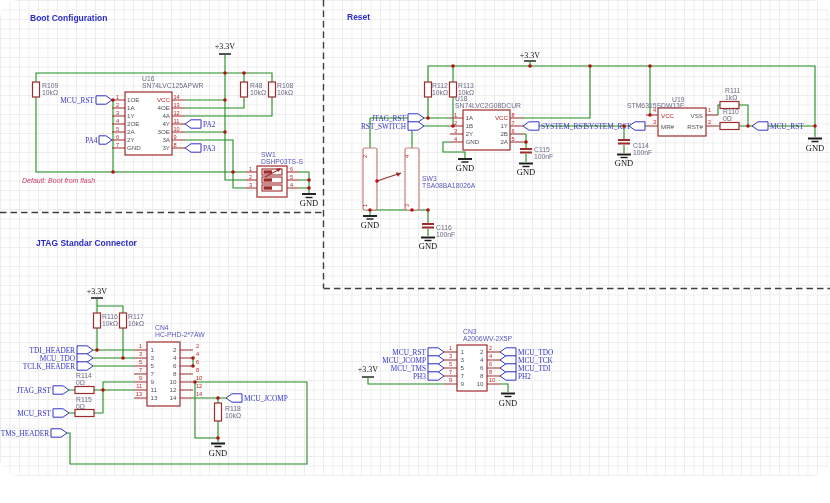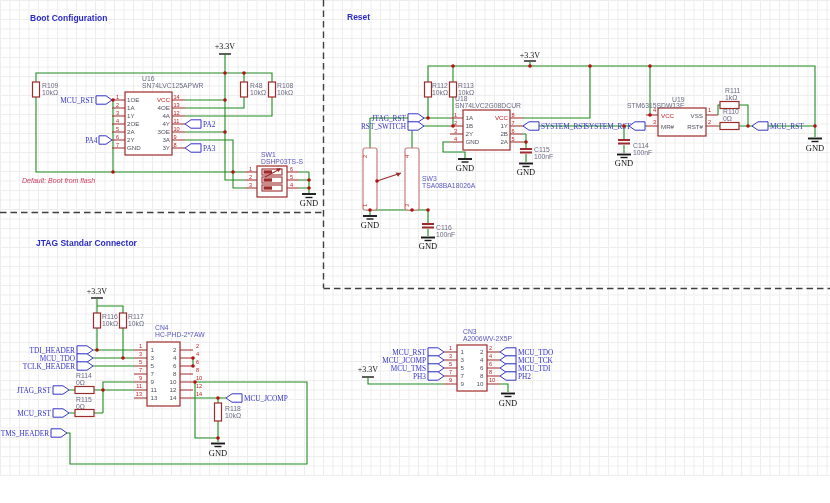--- a/index.html
+++ b/index.html
@@ -1,20 +1,20 @@
 <!DOCTYPE html>
 <html><head>
 <meta charset="utf-8">
 <style>
   html,body{margin:0;padding:0;background:#fff;}
   #canvas{position:relative;width:830px;height:476px;overflow:hidden;
     background-color:#fff;
     background-image:linear-gradient(#ededed 1px, transparent 1px),
                      linear-gradient(90deg,#ededed 1px, transparent 1px);
-    background-size:9.5px 9.5px;}
+    background-size:9.5px 9.5px;border-radius:19px;}
   svg{position:absolute;left:0;top:0;}
   text{font-family:"Liberation Sans",sans-serif;}
   .w{stroke:#1f8c1f;stroke-width:1.1;fill:none;}
   .stub{stroke:#9e2b2b;stroke-width:1.1;fill:none;}
   .sym{stroke:#9e2b2b;stroke-width:1.1;fill:none;}
   .symf{stroke:#9e2b2b;stroke-width:1.2;fill:#ffffff;}
   .pole{stroke:#c67f7f;stroke-width:1.2;fill:#ffffff;}
   .cap{stroke:#9e2b2b;stroke-width:1.8;fill:none;}
   .fillm{fill:#9e2b2b;stroke:none;}
   .tag{fill:#ffffff;stroke:#3434c8;stroke-width:1;}

